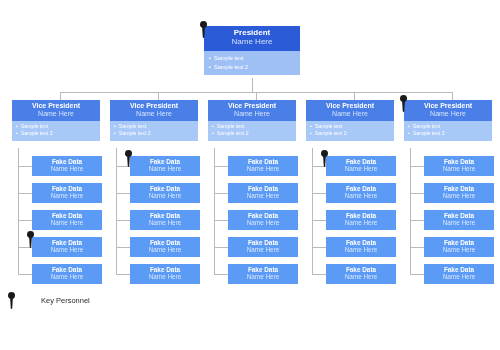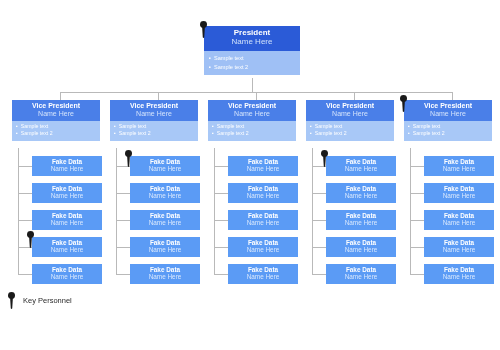--- a/index.html
+++ b/index.html
@@ -128,21 +128,21 @@
     pointer-events: none;
   }
 
   
   .legend {
     position: absolute;
     left: 6px;
     top: 292px;
     display: flex;
     align-items: center;
-    gap: 6px;
+    gap: 24px;
   }
   .legend-pin {
     position: relative;
     width: 11px;
     height: 17px;
   }
   .legend-label {
     font-size: 7.5px;
     color: #2b2b2b;
   }

